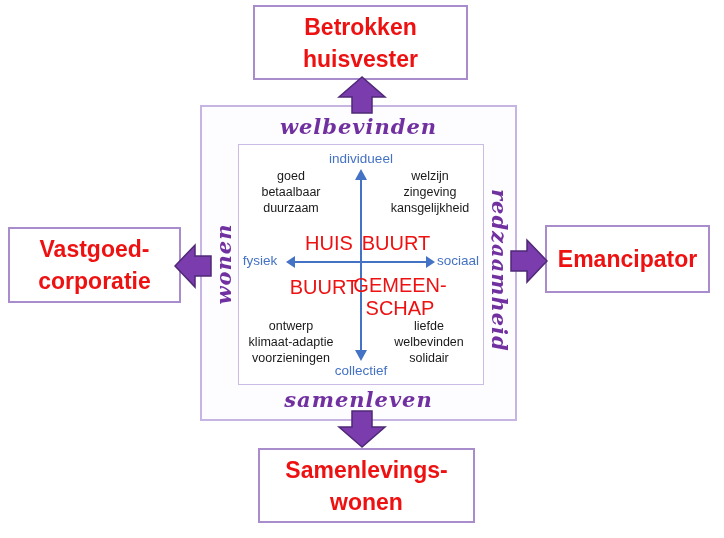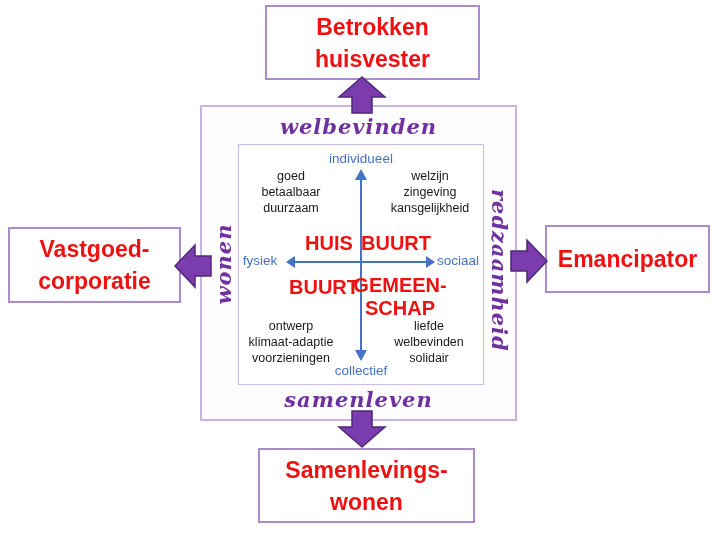--- a/index.html
+++ b/index.html
@@ -7,21 +7,21 @@
     position:relative; width:724px; height:538px; background:#ffffff;
     font-family:"Liberation Sans", sans-serif; overflow:hidden;
   }
   
   .role-box {
     position:absolute; background:#ffffff; border:2px solid #a98ccb;
     color:#ee1111; font-weight:bold; font-size:23px; line-height:32px;
     display:flex; flex-direction:column; align-items:center; justify-content:center;
     text-align:center; z-index:3;
   }
-  .role-top    { left:253px; top:5px;   width:211px; height:71px;margin-left:12px; }
+  .role-top    { left:253px; top:5px;   width:211px; height:71px; }
   .role-left   { left:8px;   top:227px; width:169px; height:72px; }
   .role-right  { left:545px; top:225px; width:161px; height:64px;justify-content:center; }
   .role-bottom { left:258px; top:448px; width:213px; height:71px; }
 
   
   .frame {
     position:absolute; left:200px; top:105px; width:313px; height:312px;
     border:2px solid #c6b5e3; background:#fdfcfe; z-index:1;
   }
   .script {
@@ -42,21 +42,21 @@
   .axis-svg { position:absolute; left:0; top:0; }
   .axis-label {
     position:absolute; color:#4472c4; font-size:13.5px; text-align:center; white-space:nowrap;
   }
   .ax-top    { left:0; right:0; top:6px; }
   .ax-bottom { left:0; right:0; top:218px; }
   .ax-left   { left:0px;  width:42px; top:108px; }
   .ax-right  { right:2px; width:46px; top:108px; }
 
   .quad-title {
-    position:absolute; color:#ee1111; font-weight:bold; font-size:20px;
+    position:absolute; color:#ee1111; font-weight:normal; font-size:20px;
     white-space:nowrap; transform:translate(-50%,-50%); text-align:center;
   }
   .quad-title-2l { line-height:23px; }
   .corner {
     position:absolute; color:#1a1a1a; font-size:12.5px; line-height:16px;
     text-align:center; transform:translateX(-50%); white-space:nowrap;
   }
 
   
   .block-arrow { position:absolute; z-index:4; }

